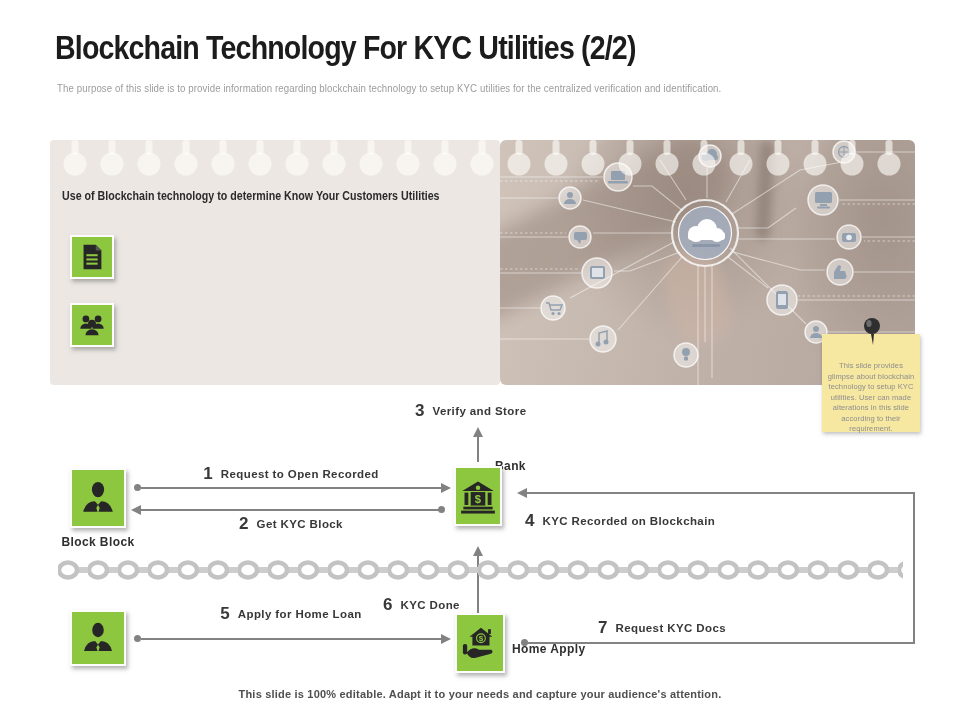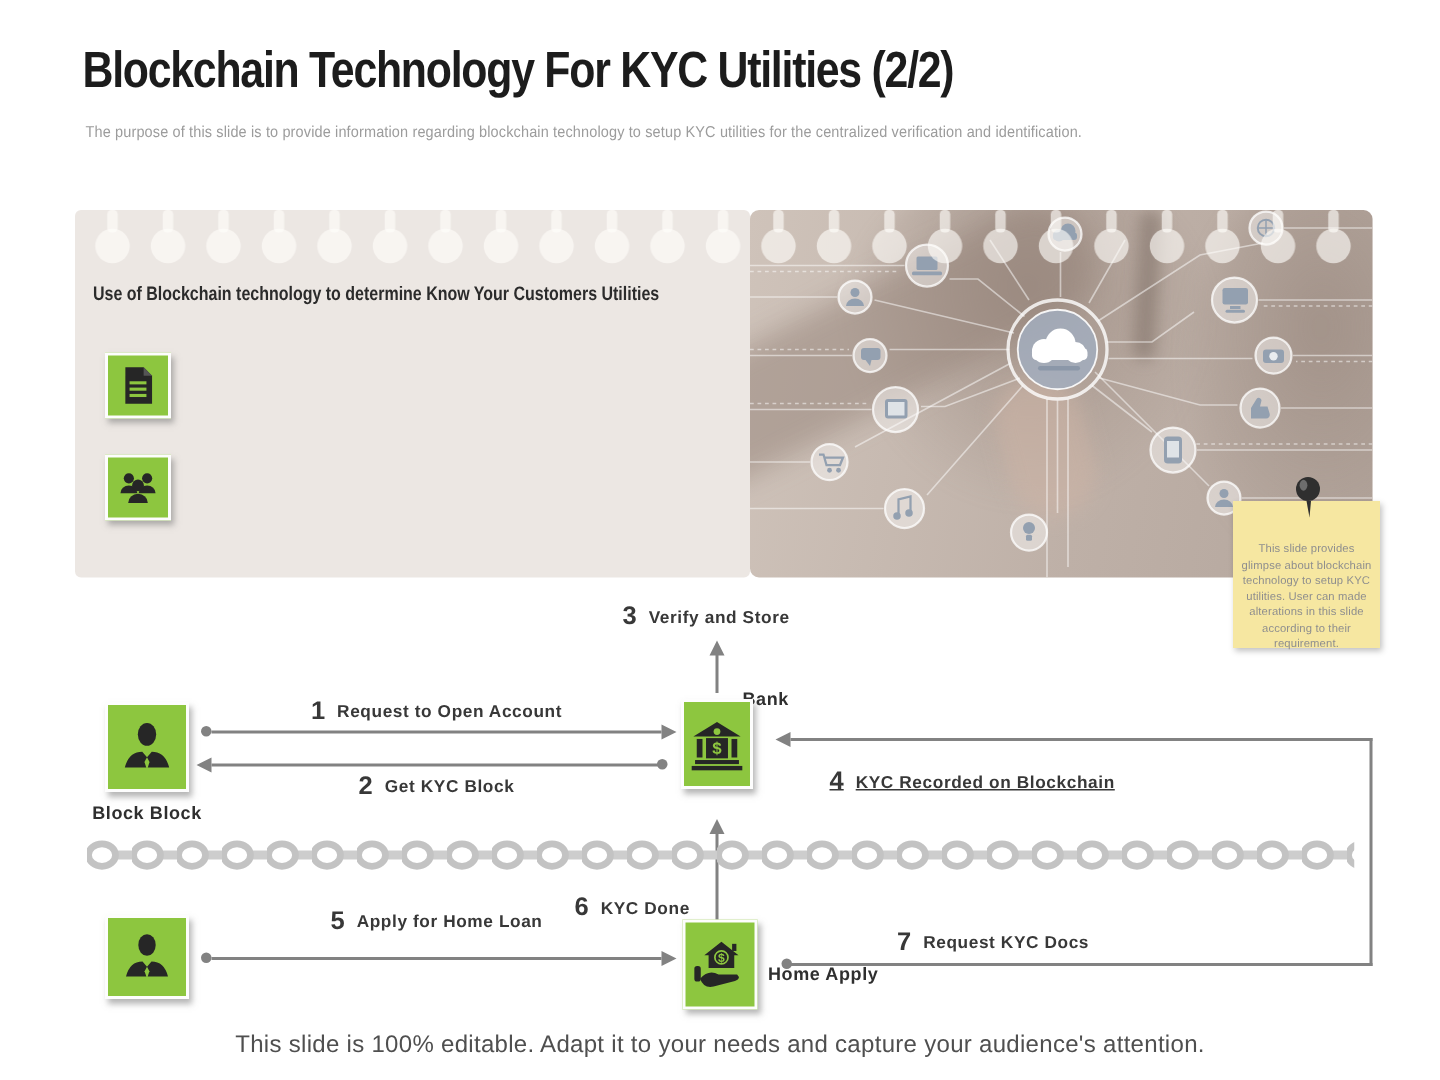--- a/index.html
+++ b/index.html
@@ -5,22 +5,22 @@
   html,body{margin:0;padding:0;background:#ffffff;}
   .slide{position:relative;width:960px;height:720px;background:#ffffff;overflow:hidden;
          font-family:"Liberation Sans",sans-serif;}
 
   
   .title{position:absolute;left:55px;top:28px;margin:0;font-size:34px;font-weight:700;
          color:#1c1c1c;letter-spacing:-1px;white-space:nowrap;
          transform:scaleX(.84);transform-origin:left top;}
   .subtitle{position:absolute;left:57px;top:82px;margin:0;font-size:10.5px;color:#9c9c9c;
          white-space:nowrap;transform:scaleX(.92);transform-origin:left top;letter-spacing:.1px;}
-  .footer{position:absolute;left:0;right:0;top:688px;text-align:center;font-size:16px;
-         color:#4f4f4f;letter-spacing:.2px;}
+  .footer{position:absolute;left:0;right:0;top:688px;text-align:center;font-size:11px;
+         color:#4f4f4f;letter-spacing:.2px;font-weight:bold;}
 
   
   .panel{position:absolute;left:50px;top:140px;width:450px;height:245px;background:#ece7e3;border-radius:4px;}
   .panel-heading{position:absolute;left:12px;top:48px;font-size:13px;font-weight:700;color:#2b2b2b;
          white-space:nowrap;transform:scaleX(.82);transform-origin:left top;}
   .item-icon{position:absolute;width:44px;height:44px;}
   .i1{left:20px;top:95px;} .i2{left:20px;top:163px;}
   .item-text{position:absolute;left:80px;width:340px;font-size:11.5px;line-height:17px;color:#3f3f3f;letter-spacing:.2px;}
   .t1{top:99px;} .t2{top:169px;}
 
@@ -263,37 +263,37 @@
   <div class="gbox bx-person1">
     <svg width="38" height="40" viewBox="0 0 36 36">
       <ellipse cx="18" cy="10" rx="5.8" ry="7.2" fill="#262626"></ellipse>
       <path d="M4 31 q2.5 -10 11 -10 l3 3.5 3 -3.5 q8.5 0 11 10 z" fill="#262626"></path>
       <path d="M18 24.5 l-1.6 3 1.6 5 1.6 -5 z" fill="#8dc63f"></path>
     </svg>
   </div>
   <div class="actor-label lbl-blockchain">Block Block</div>
 
   <div class="steplabel center300" style="top:464px;">
-    <span class="num">1</span><span class="txt">Request to Open Account</span>
+    <span class="num">1</span><span class="txt">Request to Open Recorded</span>
   </div>
   <div class="dot" style="left:134px;top:484px;"></div>
   <div class="hline" style="left:141px;top:487px;width:300px;"></div>
   <div class="head head-r" style="left:441px;top:483px;"></div>
 
   <div class="hline" style="left:141px;top:509px;width:300px;"></div>
   <div class="head head-l" style="left:131px;top:505px;"></div>
   <div class="dot" style="left:438px;top:506px;"></div>
   <div class="steplabel center300" style="top:514px;">
     <span class="num">2</span><span class="txt">Get KYC Block</span>
   </div>
 
   <div class="head head-l" style="left:517px;top:488px;"></div>
   <div class="hline" style="left:527px;top:492px;width:388px;"></div>
   <div class="vline" style="left:913px;top:492px;height:152px;"></div>
-  <div class="steplabel" style="left:553px;top:511px;text-decoration:underline;">
+  <div class="steplabel" style="left:525px;top:511px;">
     <span class="num">4</span><span class="txt">KYC Recorded on Blockchain</span>
   </div>
 
   <svg class="chain" width="845" height="20">
     <defs>
       <pattern id="chainp" width="30" height="20" patternUnits="userSpaceOnUse">
         <rect x="17" y="7" width="16" height="6" rx="3" fill="#cdcdcd"></rect>
         <ellipse cx="10" cy="10" rx="9" ry="7.5" fill="none" stroke="#c3c3c3" stroke-width="4.5"></ellipse>
       </pattern>
     </defs>

